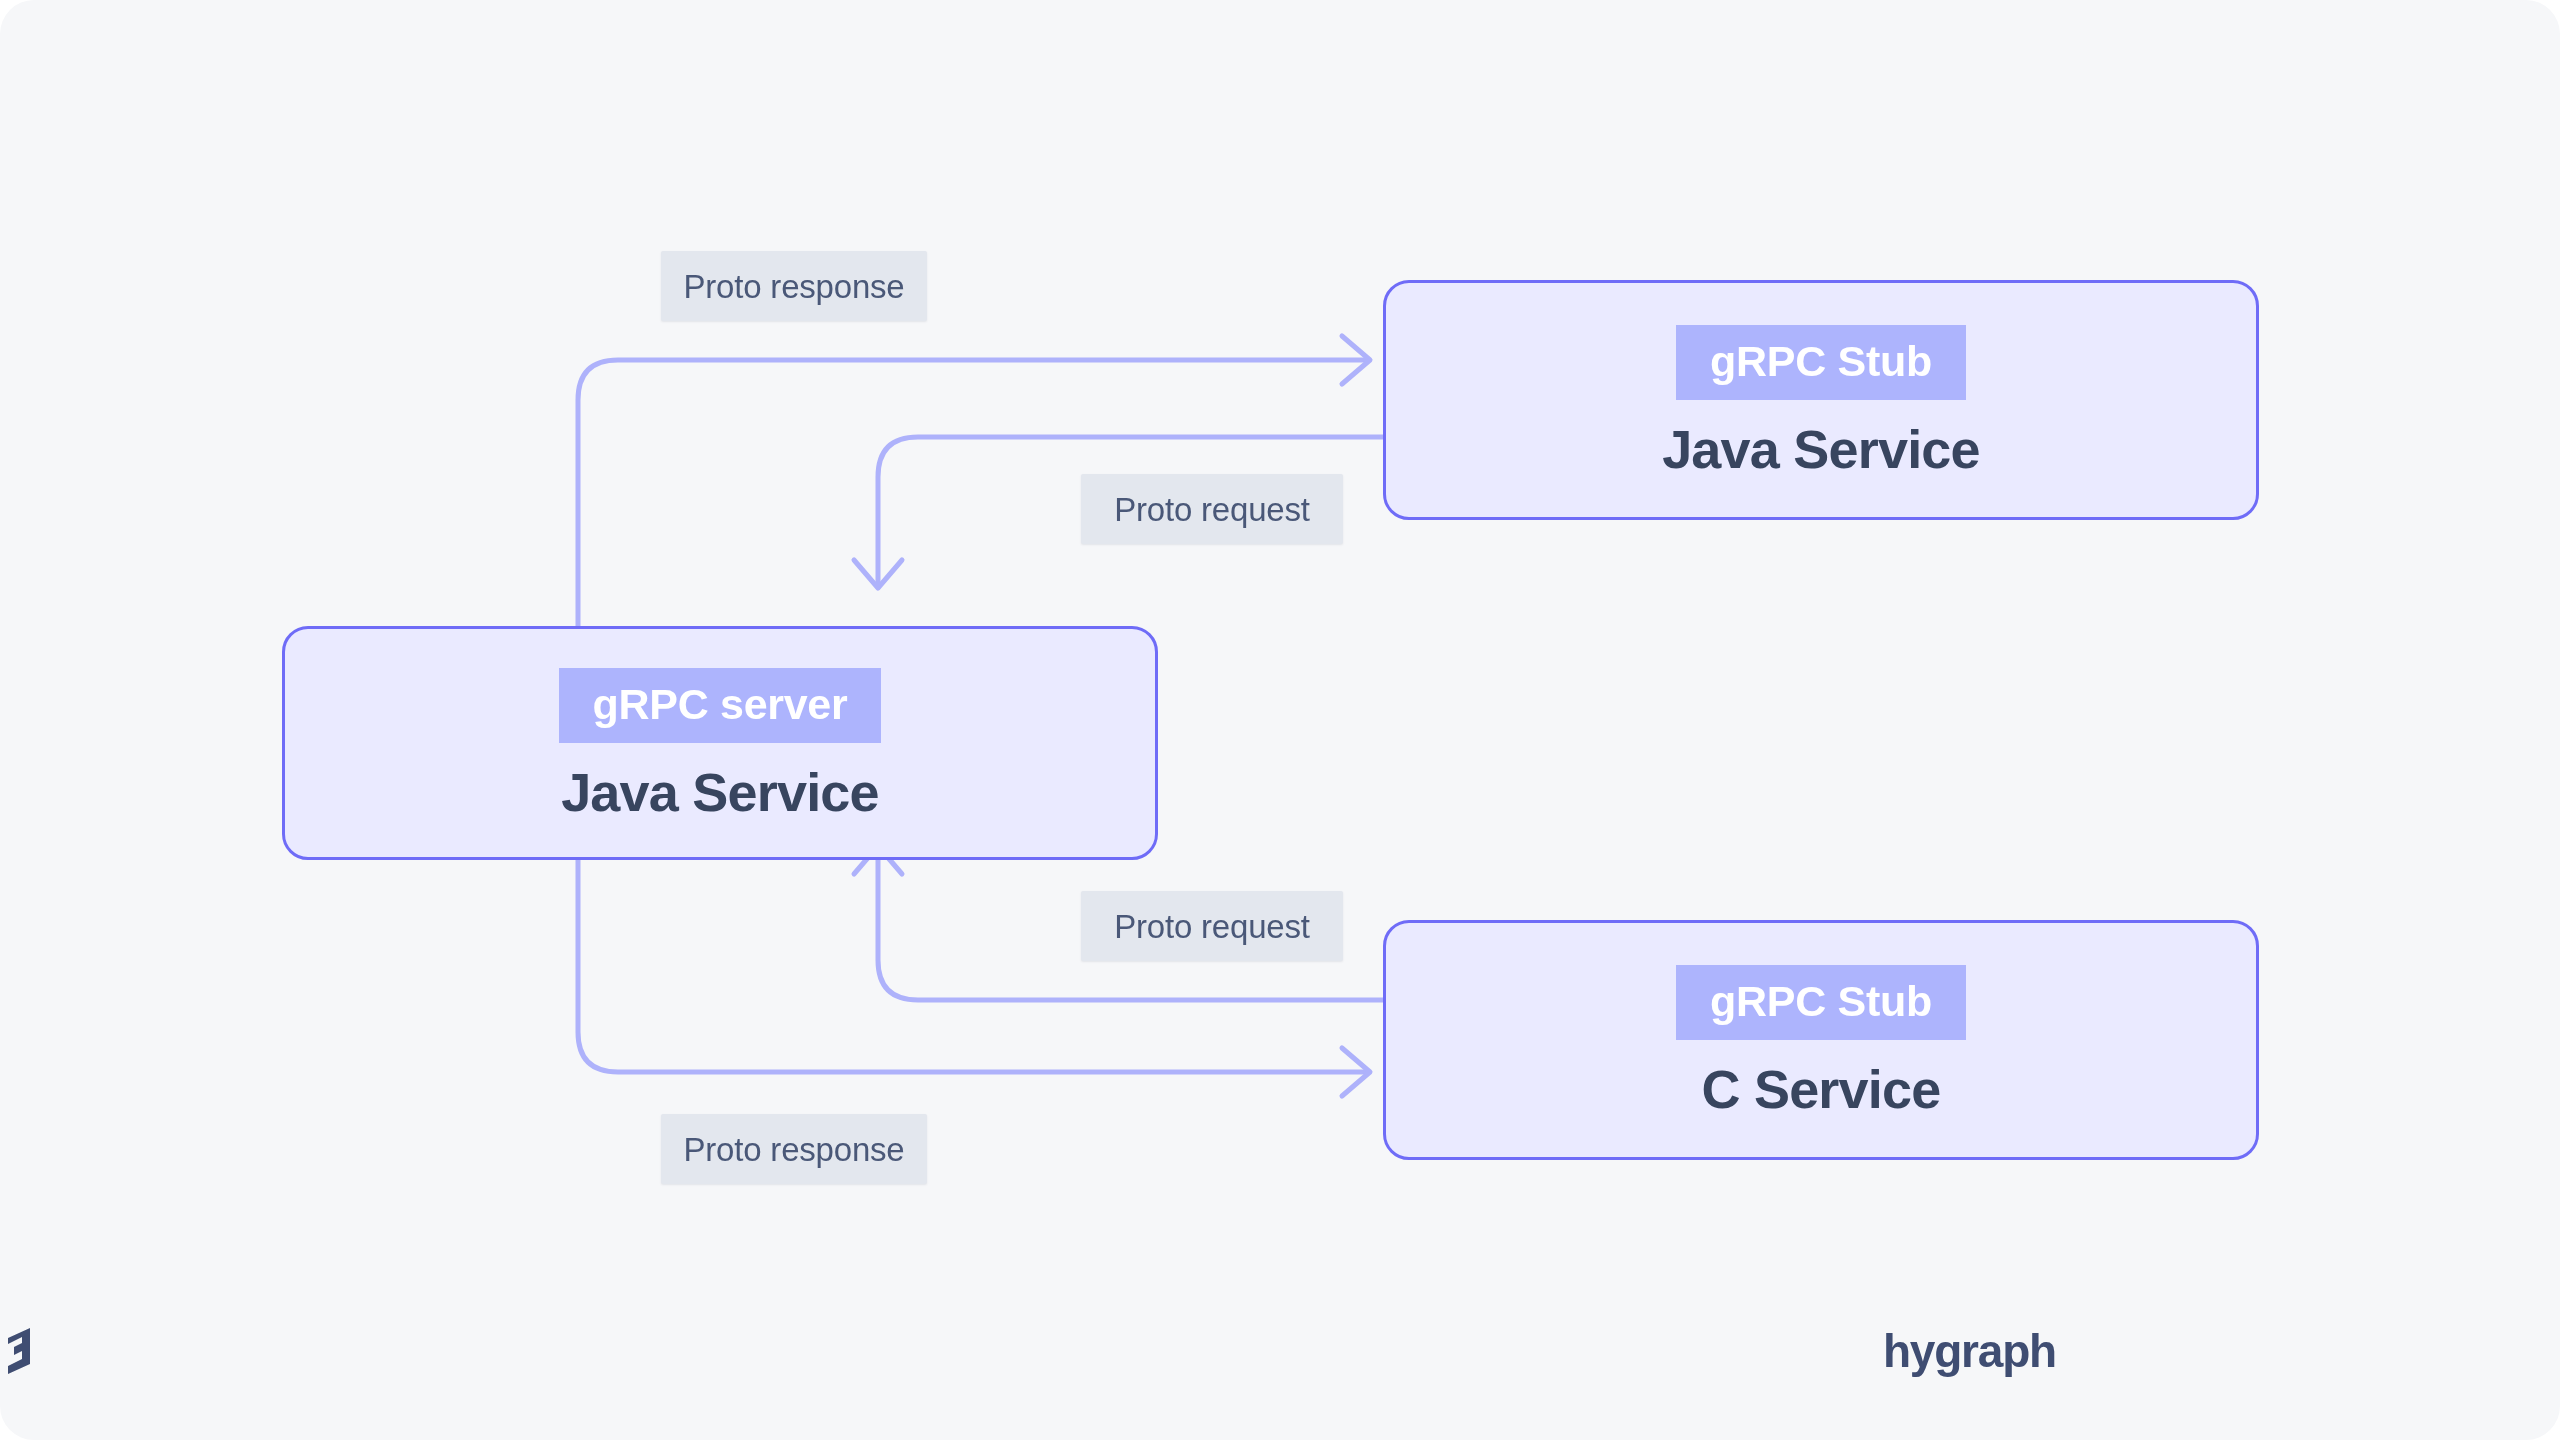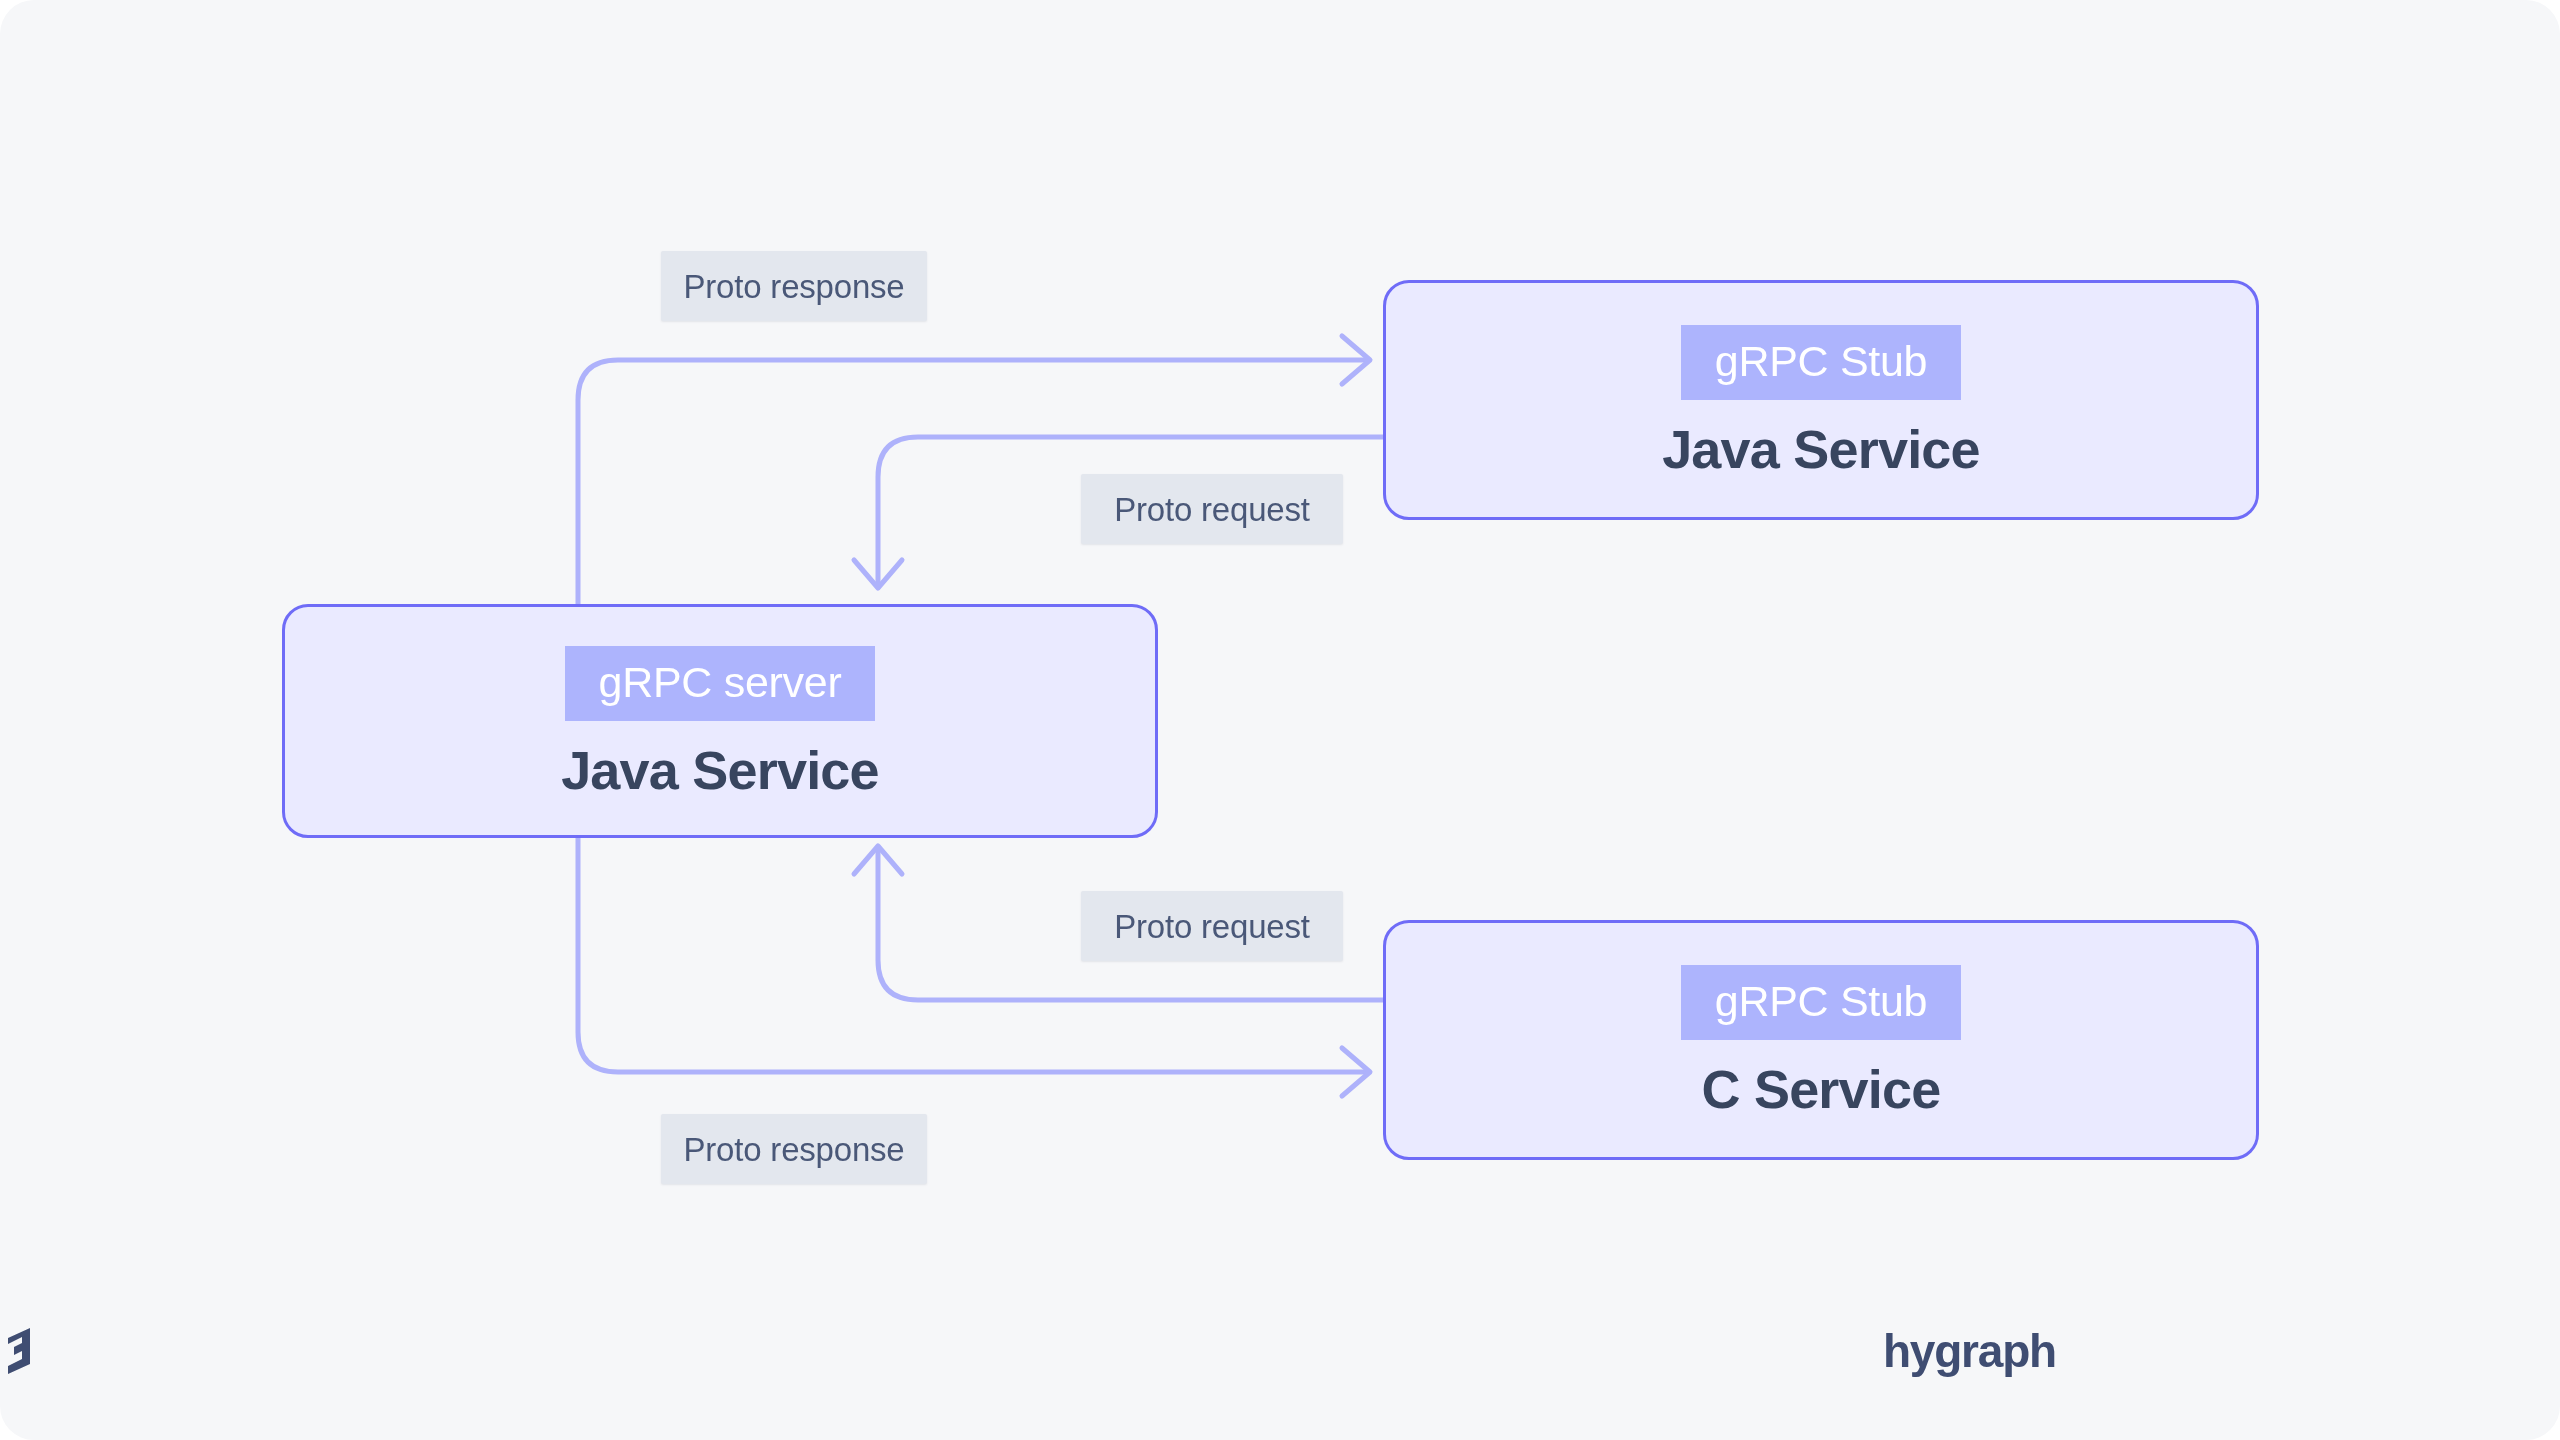--- a/index.html
+++ b/index.html
@@ -43,37 +43,37 @@
     border-radius: 26px;
     display: flex;
     flex-direction: column;
     align-items: center;
     justify-content: center;
   }
   .node-badge {
     background: #adb4fd;
     color: #ffffff;
     font-size: 43px;
-    font-weight: 400;
+    font-weight: 700;
     line-height: 1;
     padding: 15px 34px 17px 34px;
     letter-spacing: -0.3px;
     white-space: nowrap;
   }
   .node-title {
     margin-top: 22px;
     color: #38455f;
     font-size: 54px;
     font-weight: 700;
     line-height: 1;
     letter-spacing: -0.8px;
     white-space: nowrap;
   }
 
-  #node-java-server { left: 282px;  top: 604px;  width: 876px; height: 234px; }
+  #node-java-server { left: 282px;  top: 626px;  width: 876px; height: 234px; }
   #node-java-stub   { left: 1383px; top: 280px;  width: 876px; height: 240px; }
   #node-c-stub      { left: 1383px; top: 920px;  width: 876px; height: 240px; }
 
   
   .chip {
     position: absolute;
     box-sizing: border-box;
     background: #e3e7ee;
     border-radius: 2px;
     color: #4a5878;

